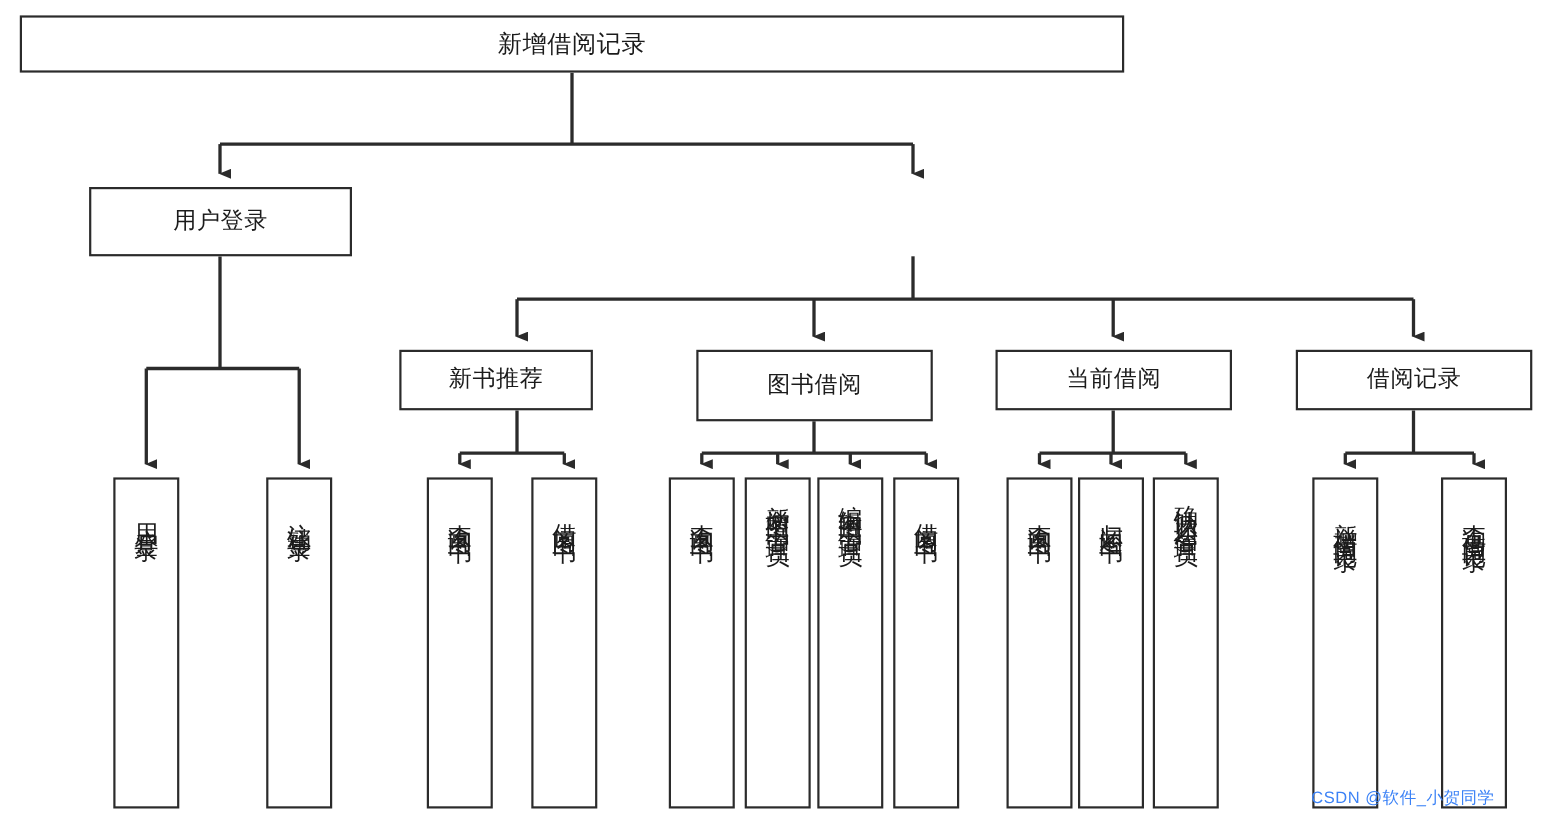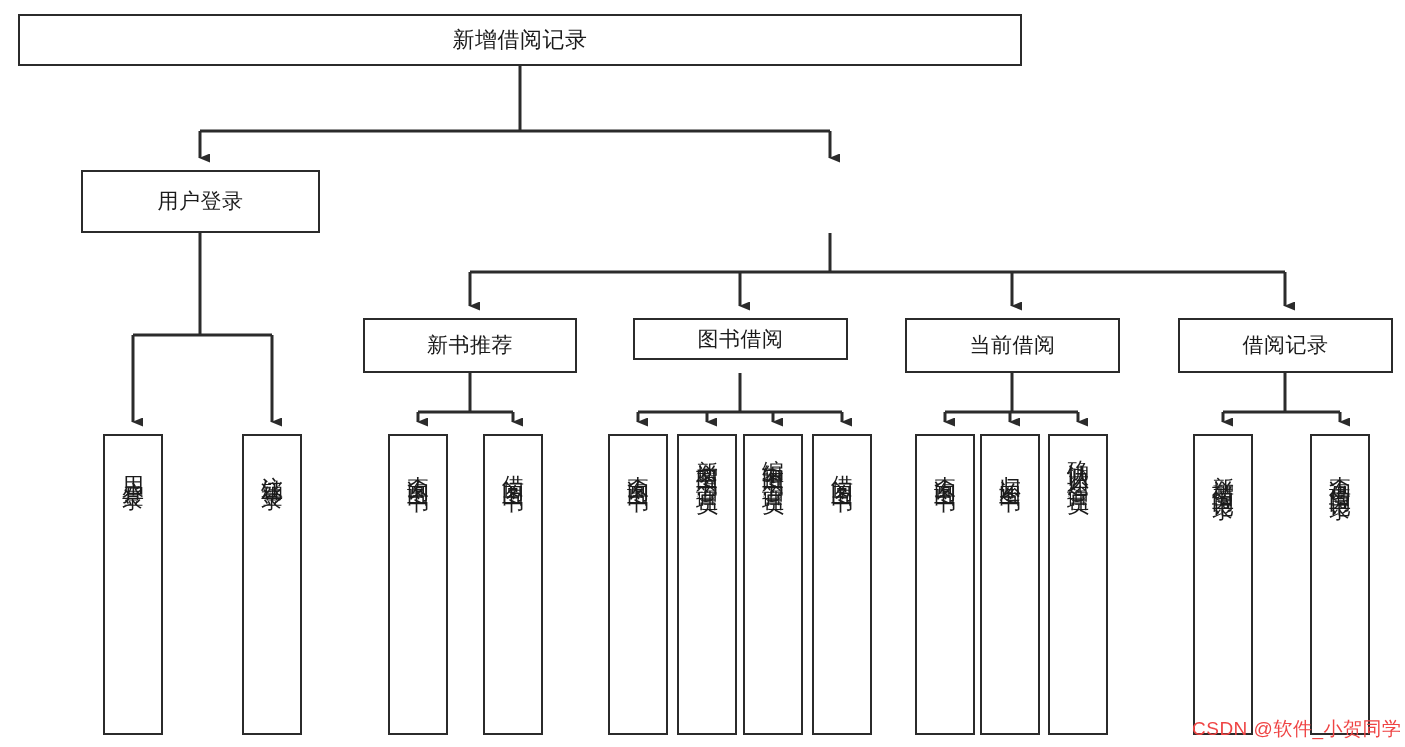--- a/index.html
+++ b/index.html
@@ -33,22 +33,22 @@
   .node.v .lbl{
     writing-mode:vertical-rl;
     text-orientation:upright;
     font-size:22px;
     letter-spacing:5px;
     line-height:1;
     white-space:nowrap;
   }
   .watermark{
     position:absolute;
-    font-size:19px;
-    color:#ef4444;
+    font-size:15px;
+    color:#3b82f6;
     white-space:nowrap;
     letter-spacing:0.5px;
   }
 </style>
 </head>
 <body>
 
 <div id="stage">
 
   <svg id="wires" viewBox="0 0 1405 747" xmlns="http://www.w3.org/2000/svg">
@@ -102,24 +102,24 @@
   </svg>
 
   <div class="node root h" style="left:18px;top:14px;width:1004px;height:52px;">
     <span class="lbl">新增借阅记录</span>
   </div>
 
   <div class="node h" style="left:81px;top:170px;width:239px;height:63px;">
     <span class="lbl">用户登录</span>
   </div>
 
-  <div class="node h" style="left:363px;top:318px;width:214px;height:55px;">
+  <div class="node h" style="left:363px;top:318px;width:176px;height:55px;">
     <span class="lbl">新书推荐</span>
   </div>
-  <div class="node h" style="left:633px;top:318px;width:215px;height:42px;">
+  <div class="node h" style="left:633px;top:318px;width:215px;height:65px;">
     <span class="lbl">图书借阅</span>
   </div>
   <div class="node h" style="left:905px;top:318px;width:215px;height:55px;">
     <span class="lbl">当前借阅</span>
   </div>
   <div class="node h" style="left:1178px;top:318px;width:215px;height:55px;">
     <span class="lbl">借阅记录</span>
   </div>
 
   <div class="node v" style="left:103px;top:434px;width:60px;height:301px;">

